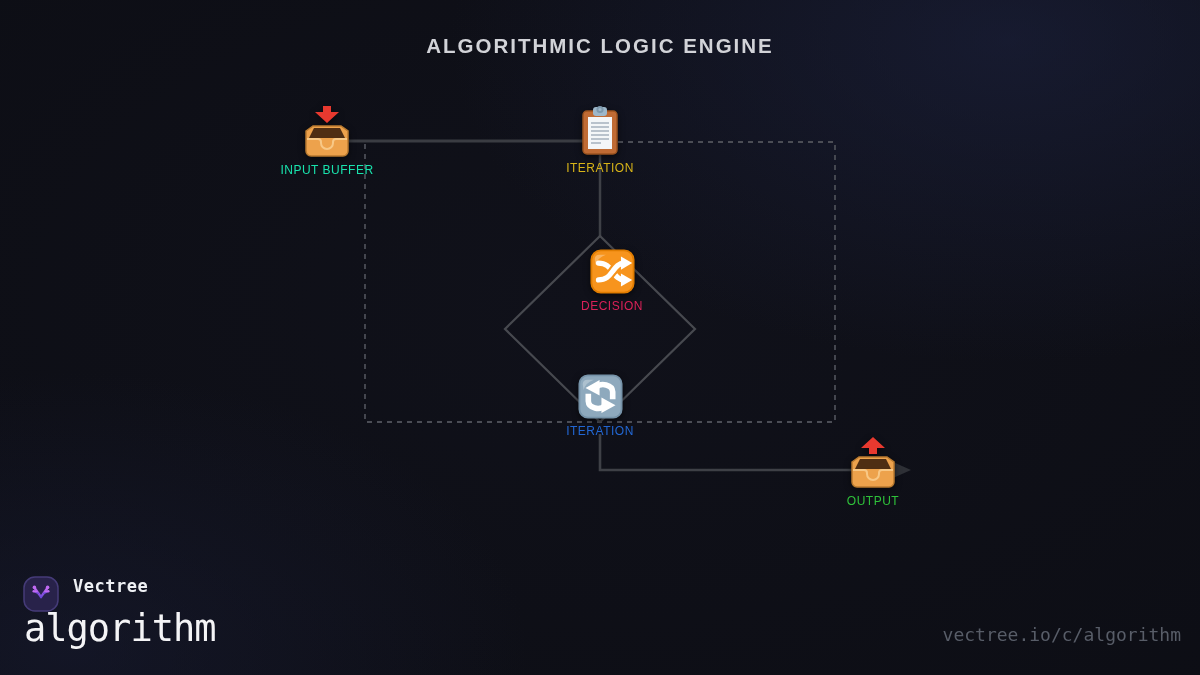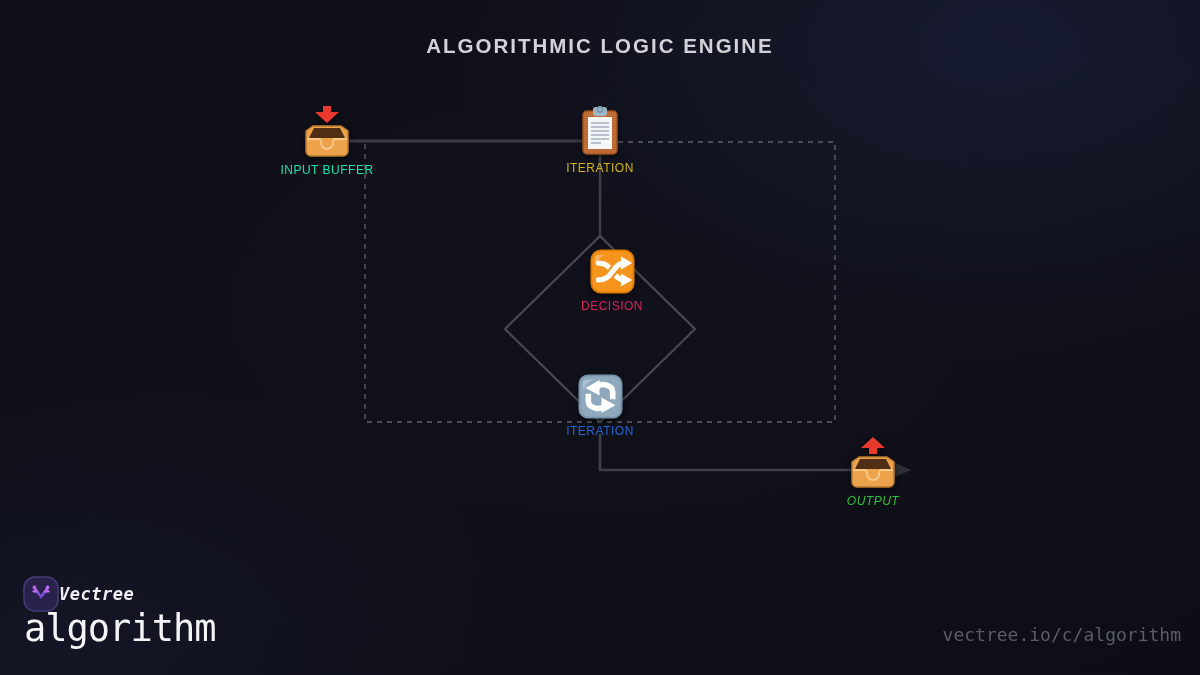--- a/index.html
+++ b/index.html
@@ -26,21 +26,21 @@
     display: flex; flex-direction: column; align-items: center;
   }
   .node .icon-wrap { filter: drop-shadow(0 2px 3px rgba(0,0,0,0.55)); line-height: 0; }
   .node .label {
     margin-top: 5px;
     font-size: 12px; letter-spacing: 0.5px; font-weight: 500;
     text-align: center; white-space: nowrap;
   }
   .brand-row {
     position: absolute; left: 23px; top: 576px;
-    display: flex; align-items: center;  font-style: italic;
+    display: flex; align-items: flex-start; gap: 14px;
   }
   .brand-logo { width: 36px; height: 36px; line-height: 0; }
   .brand-name {
     font-family: "DejaVu Sans Mono", "Liberation Mono", monospace;
     font-weight: bold; font-size: 17px; color: #eef0f4; letter-spacing: 0.5px;
   }
   .channel-name {
     position: absolute; left: 24px; top: 610px;
     font-family: "DejaVu Sans Mono", "Liberation Mono", monospace;
     font-weight: normal; font-size: 37px; color: #f4f4f6; letter-spacing: -1px;
@@ -127,21 +127,21 @@
         <path d="M5,11 q0,-5 5,-5 l7,0 q-9,3 -11,11 z" fill="rgba(255,255,255,0.28)"></path>
         <path d="M37,27 L37,19 A10,8 0 0 0 19,14.5" fill="none" stroke="#ffffff" stroke-width="6"></path>
         <polygon points="23,6.5 23,23 8,14.8" fill="#ffffff"></polygon>
         <path d="M11,21 L11,29 A10,8 0 0 0 29,33.5" fill="none" stroke="#ffffff" stroke-width="6"></path>
         <polygon points="25,25 25,41.5 40,33.2" fill="#ffffff"></polygon>
       </svg>
     </div>
     <div class="label" style="color: rgb(34, 103, 211);">ITERATION</div>
   </div>
 
-  <div class="node" style="left:793px; top:435px;font-style:italic;">
+  <div class="node" style="left:793px; top:435px;">
     <div class="icon-wrap">
       <svg width="48" height="54" viewBox="0 0 48 54">
         <path d="M20,19 v-6 h-8 l12,-11 12,11 h-8 v6 z" fill="#e8392f"></path>
         <path d="M3,27 L10,22 L38,22 L45,27 L45,47 a5,5 0 0 1 -5,5 L8,52 a5,5 0 0 1 -5,-5 Z" fill="#eda24c" stroke="#b97a2f" stroke-width="1.5"></path>
         <path d="M11,24 L37,24 L42,34 L6,34 Z" fill="#4f2e13"></path>
         <path d="M4,35 L15,35 a3,3 0 0 1 3,3 v1 a6,6 0 0 0 12,0 v-1 a3,3 0 0 1 3,-3 L44,35" fill="none" stroke="#f8c886" stroke-width="2"></path>
       </svg>
     </div>
     <div class="label" style="color: rgb(47, 193, 58);">OUTPUT</div>
   </div>

